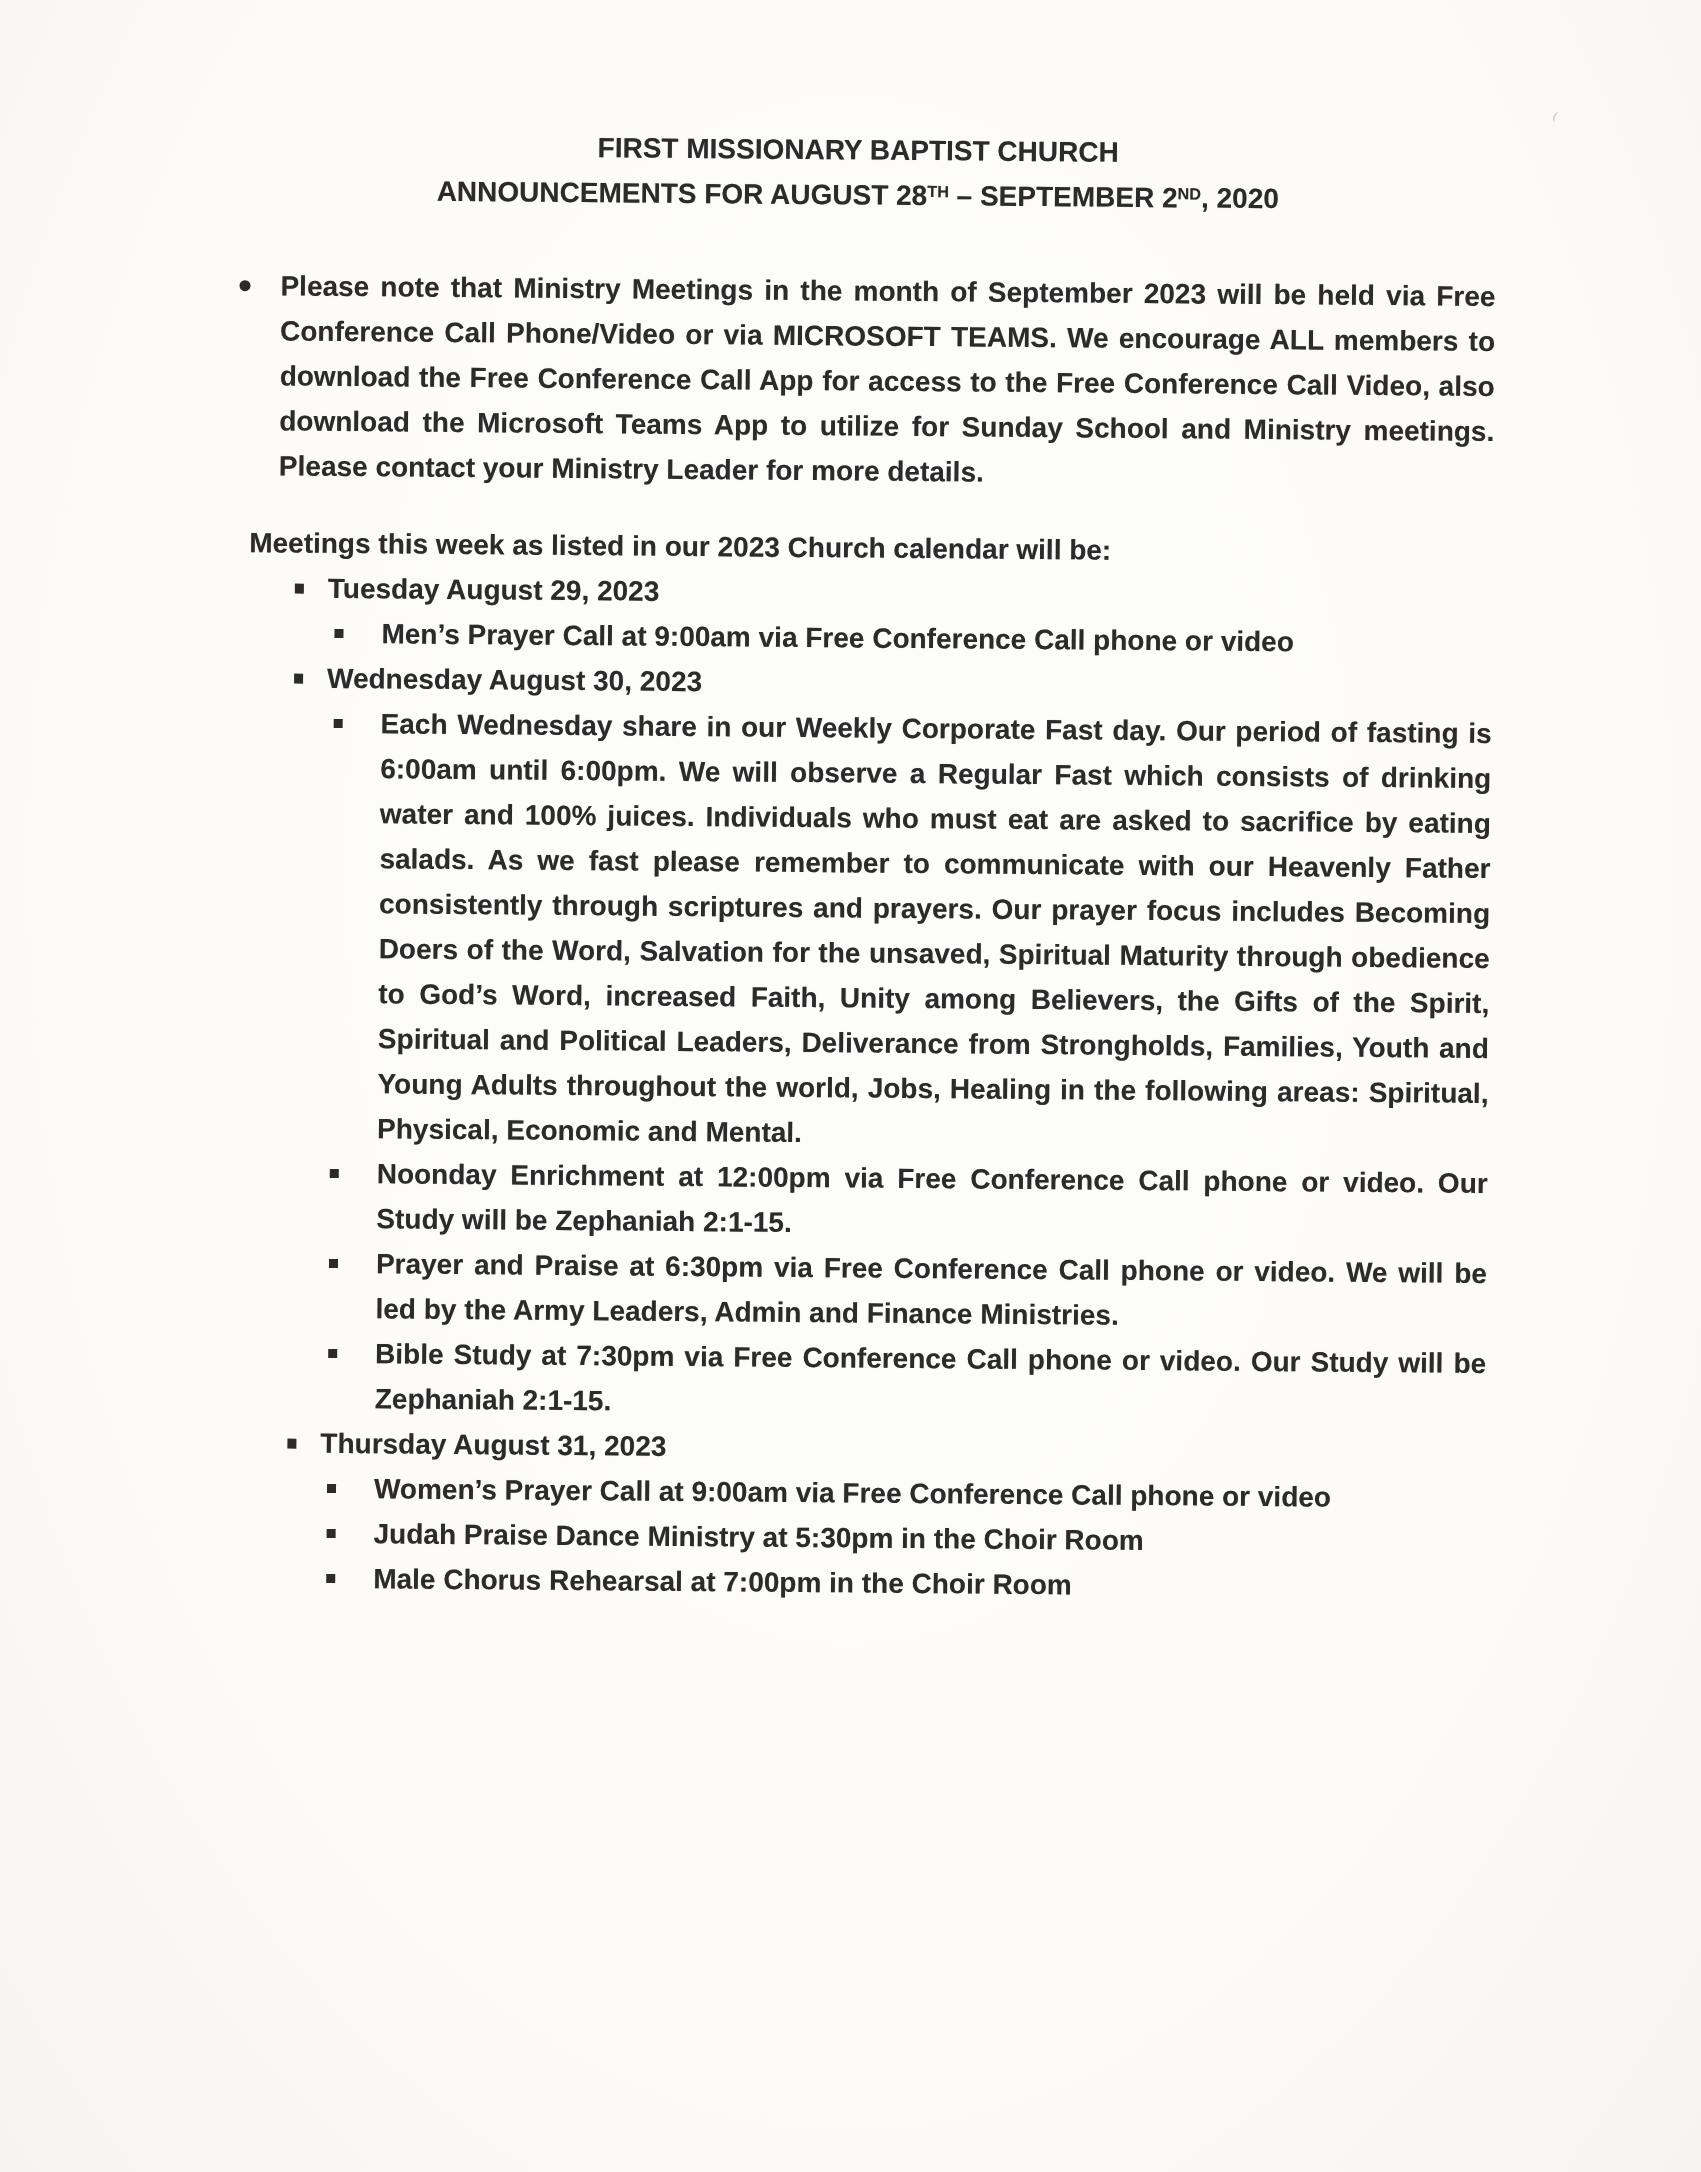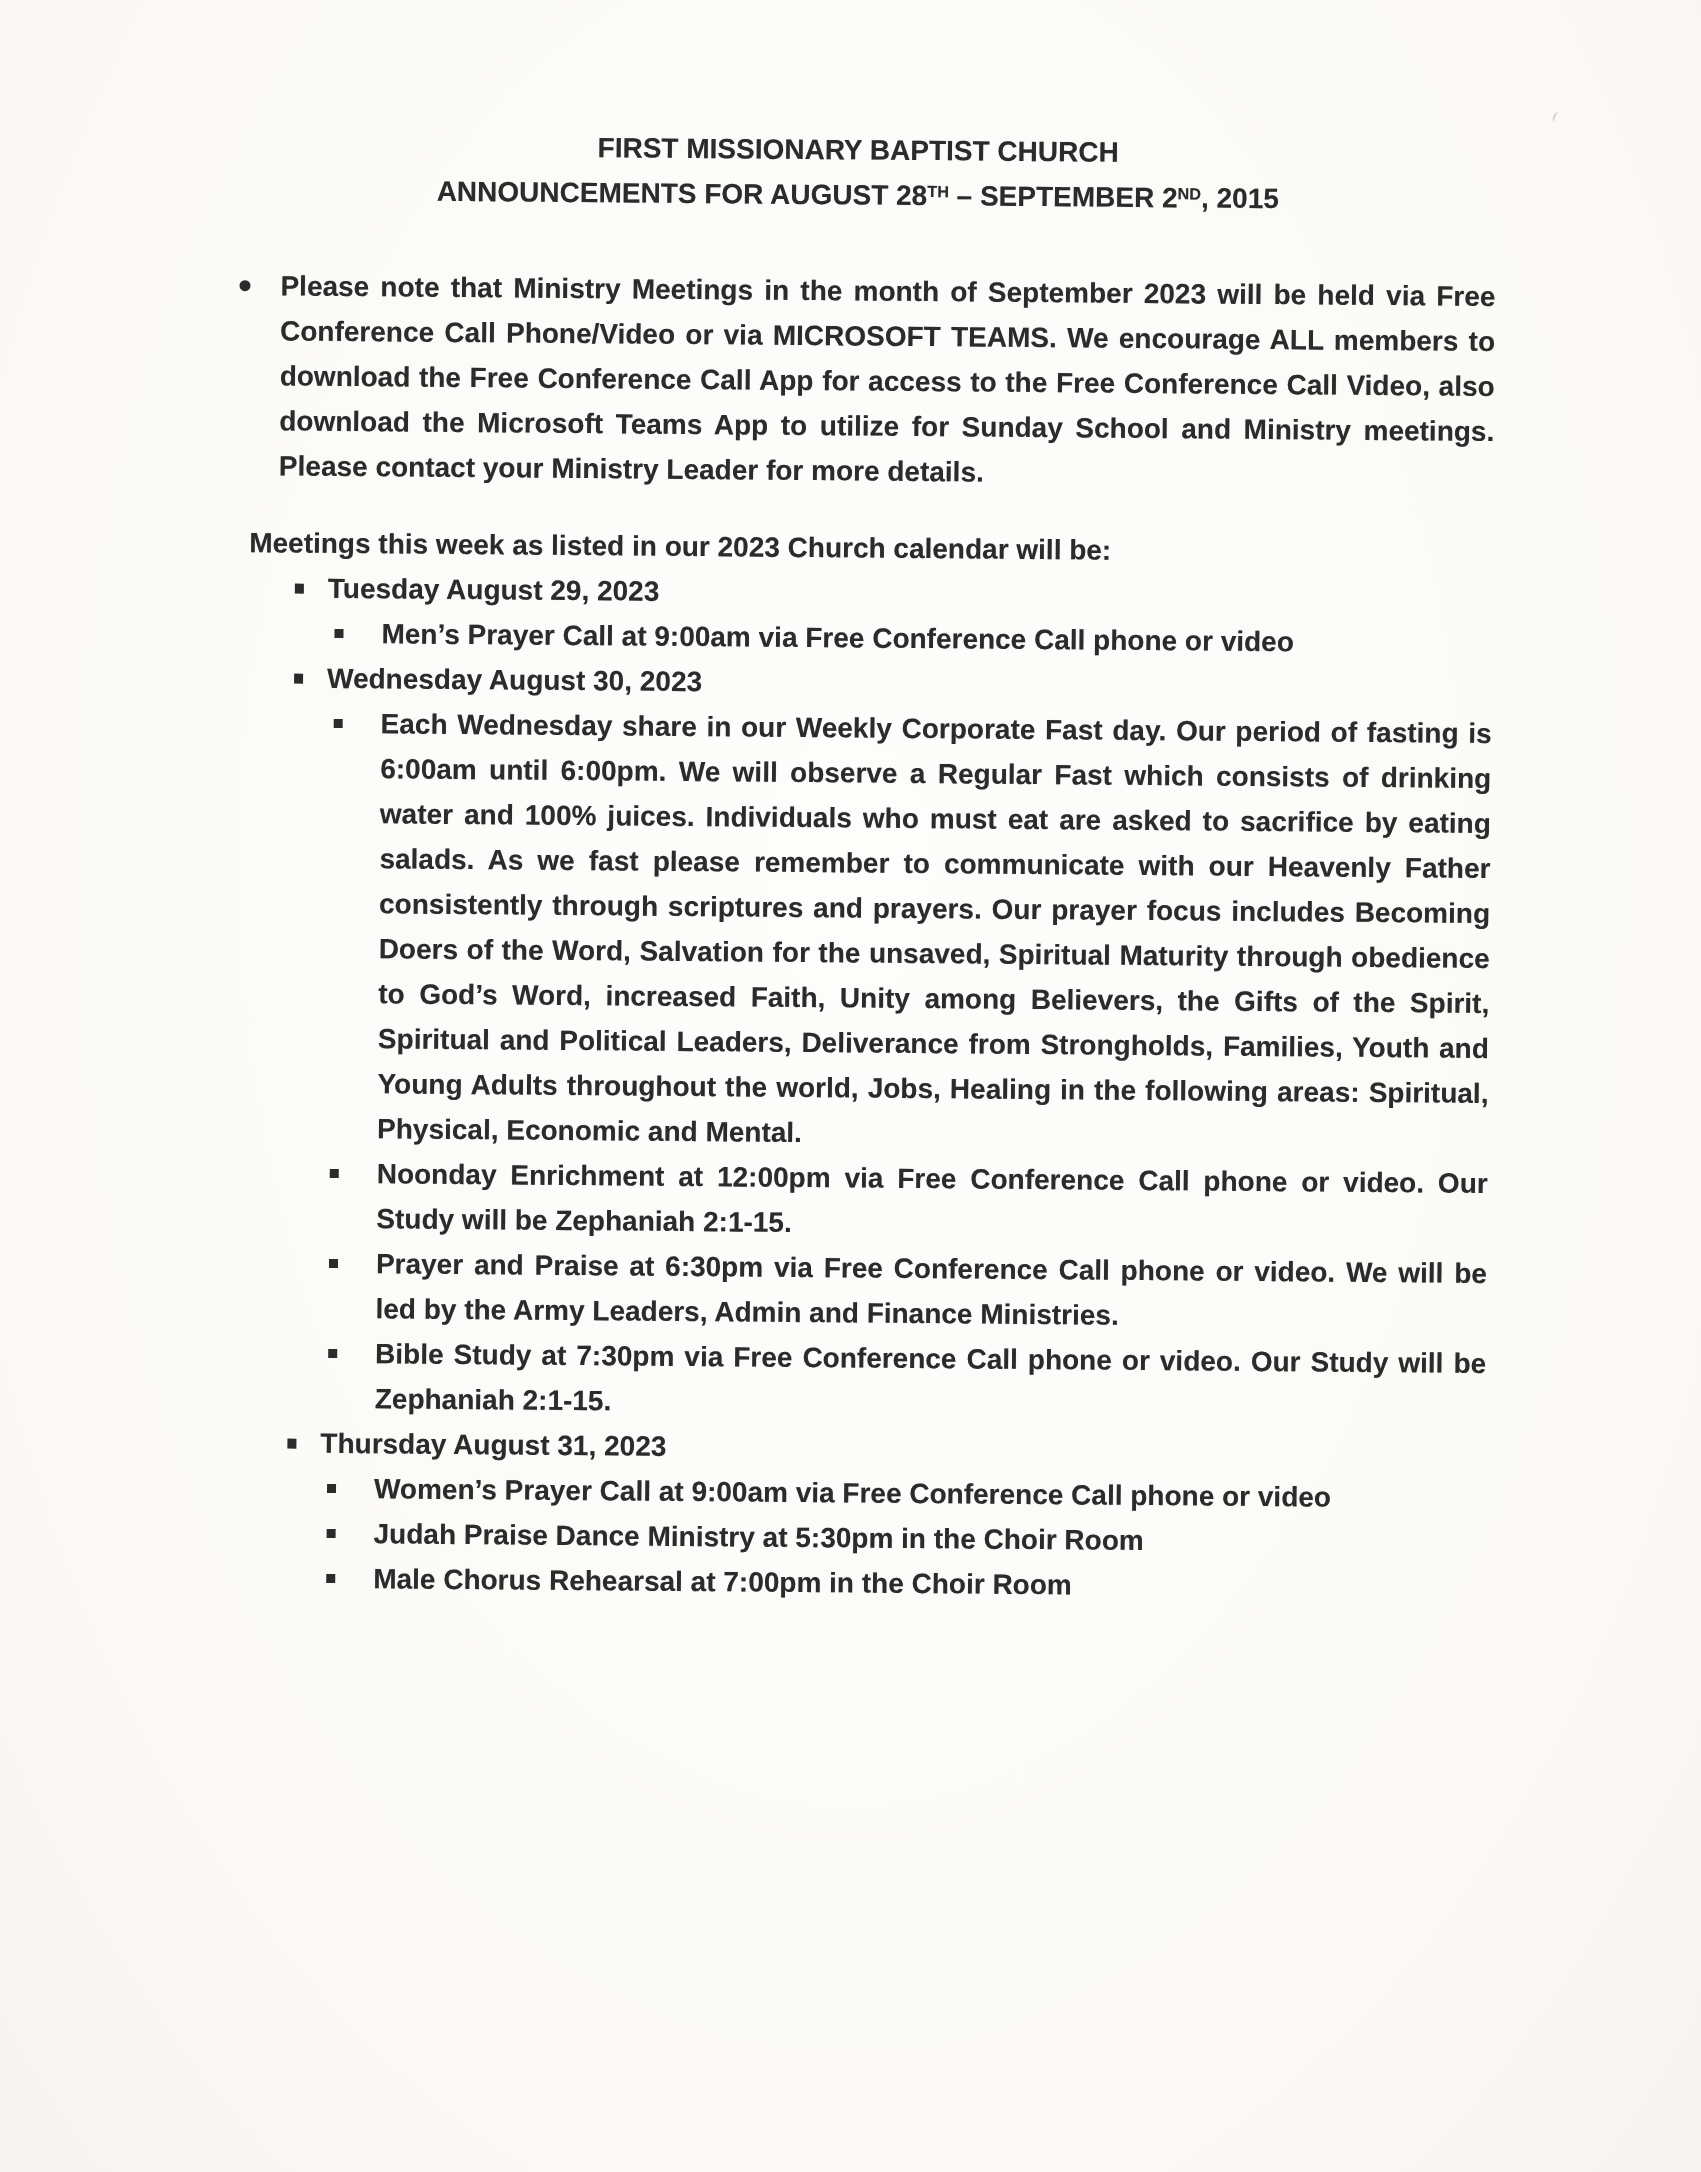--- a/index.html
+++ b/index.html
@@ -98,21 +98,21 @@
 </head>
 <body>
 
 <div class="page">
   <div class="scan-artifact"></div>
 
   <div class="scan-tilt">
 
     <div class="doc-title">
       <span class="t-line">FIRST MISSIONARY BAPTIST CHURCH</span>
-      <span class="t-line"><span>ANNOUNCEMENTS FOR AUGUST 28</span><span class="sup">TH</span><span> – SEPTEMBER 2</span><span class="sup">ND</span><span>, 2015</span></span>
+      <span class="t-line"><span>ANNOUNCEMENTS FOR AUGUST 28</span><span class="sup">TH</span><span> – SEPTEMBER 2</span><span class="sup">ND</span><span>, 2020</span></span>
     </div>
 
     <div class="intro-item">
       <span class="bullet-round"></span>
       <span>Please note that Ministry Meetings in the month of September 2023 will be held via Free Conference Call Phone/Video or via MICROSOFT TEAMS. We encourage ALL members to download the Free Conference Call App for access to the Free Conference Call Video, also download the Microsoft Teams App to utilize for Sunday School and Ministry meetings. Please contact your Ministry Leader for more details.</span>
     </div>
 
     <p class="meetings-header">Meetings this week as listed in our 2023 Church calendar will be:</p>
 
     <div class="day-item">

